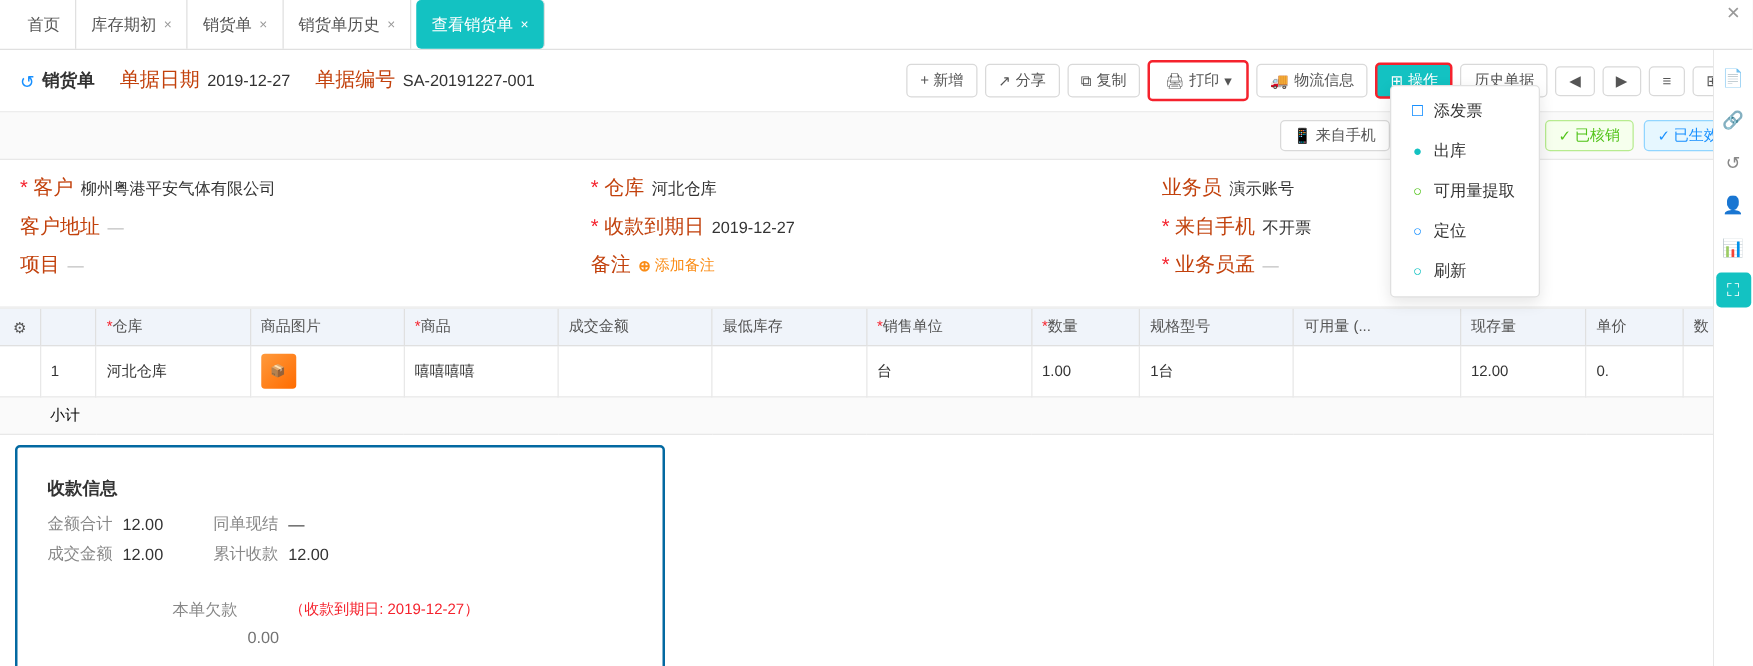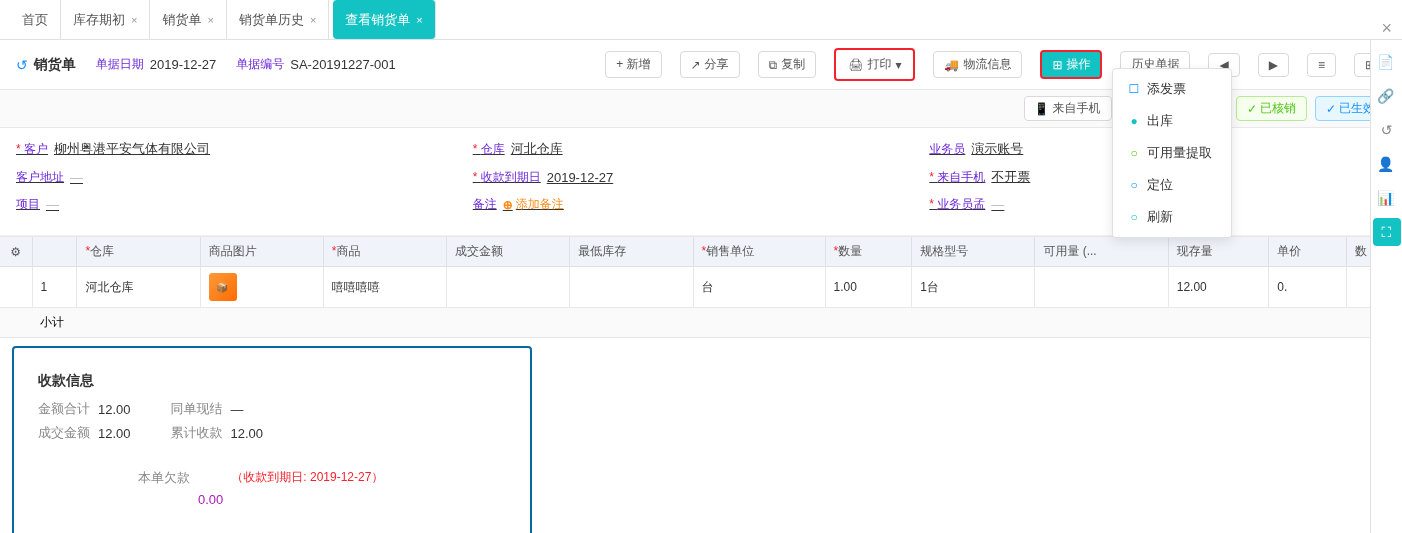--- a/index.html
+++ b/index.html
@@ -1,20 +1,20 @@
 <!DOCTYPE html>
 <html><head>
   <meta charset="utf-8">
   <style>
     * { box-sizing: border-box; margin: 0; padding: 0; }
     body { font-family: 'Microsoft YaHei', Arial, sans-serif; font-size: 13px; background: #f5f5f5; color: #333; overflow: hidden; }
 
     
     .tab-bar {
-      display: flex; align-items: flex-end; background: #fff; border-bottom: 1px solid #e0e0e0; padding: 0 10px; height: 40px; position: relative;
+      display: flex; align-items: flex-start; background: #fff; border-bottom: 1px solid #e0e0e0; padding: 0 10px; height: 40px; position: relative;
     }
     .tab-item {
       display: flex; align-items: center; padding: 0 12px; height: 100%; cursor: pointer; font-size: 13px; color: #555; border-right: 1px solid #e0e0e0; white-space: nowrap;
     }
     .tab-item .tab-close { margin-left: 6px; color: #999; font-size: 11px; cursor: pointer; }
     .tab-item.highlight { background: #13c2c2; color: #fff; border-radius: 4px; margin: 0 4px; }
     .tab-item.highlight .tab-close { color: #fff; }
     .close-btn-right { position: absolute; right: 10px; font-size: 18px; cursor: pointer; color: #999; }
 
     
@@ -24,21 +24,21 @@
     .doc-header {
       display: flex; align-items: center; padding: 8px 16px; border-bottom: 1px solid #e8e8e8; background: #fff;
     }
     .doc-icon { color: #1890ff; margin-right: 6px; font-size: 14px; }
     .doc-title { font-size: 14px; font-weight: bold; color: #333; margin-right: 20px; }
     .doc-meta { display: flex; align-items: center; gap: 20px; font-size: 13px; color: #555; flex: 1; }
     .doc-meta-item { display: flex; align-items: center; gap: 6px; }
 
     
     .toolbar {
-      display: flex; align-items: center; gap: 18px; margin-left: auto;
+      display: flex; align-items: center; gap: 6px; margin-left: auto;
     }
     .toolbar-btn {
       display: flex; align-items: center; gap: 4px; padding: 4px 10px; border: 1px solid #d9d9d9; border-radius: 4px; background: #fff; cursor: pointer; font-size: 12px; color: #555; white-space: nowrap;
     }
     .toolbar-btn.teal { background: #13c2c2; color: #fff; border-color: #13c2c2; }
 
     
     .second-toolbar {
       display: flex; align-items: center; padding: 6px 16px; gap: 8px; background: #fafafa; border-bottom: 1px solid #e8e8e8;
     }
@@ -46,23 +46,23 @@
       display: flex; align-items: center; gap: 3px; padding: 3px 10px; border: 1px solid #d9d9d9; border-radius: 4px; background: #fff; cursor: pointer; font-size: 12px; color: #555; white-space: nowrap;
     }
     .second-btn.orange { background: #fa8c16; color: #fff; border-color: #fa8c16; }
     .status-badge { display: flex; align-items: center; gap: 3px; padding: 3px 10px; border-radius: 4px; font-size: 12px; }
     .status-badge.green { background: #f6ffed; color: #52c41a; border: 1px solid #b7eb8f; }
     .status-badge.blue { background: #e6f7ff; color: #1890ff; border: 1px solid #91d5ff; }
     .spacer { flex: 1; }
 
     
     .form-section { padding: 12px 16px; border-bottom: 1px solid #f0f0f0; }
-    .form-row { display: flex; align-items: center; margin-bottom: 10px; gap: 0; text-decoration: underline; }
+    .form-row { display: flex; align-items: center; margin-bottom: 10px; gap: 0; }
     .form-field { display: flex; align-items: center; flex: 1; gap: 6px; }
-    .field-label { font-size: 12px; color: #6d28d9; white-space: nowrap; }
+    .field-label { font-size: 16px; color: #c2410c; white-space: nowrap; }
     .field-label.required::before { content: '* '; color: #f5222d; }
     .field-value { font-size: 13px; color: #333; }
     .field-value.placeholder { color: #bbb; }
     .add-note { display: flex; align-items: center; gap: 3px; color: #fa8c16; cursor: pointer; font-size: 12px; }
     .add-note .plus { font-weight: bold; }
 
     
     .table-container { overflow-x: auto; border-top: 1px solid #e8e8e8; }
     table { width: 100%; border-collapse: collapse; font-size: 12px; }
     th {
@@ -76,21 +76,21 @@
     
     .bottom-section { display: flex; padding: 0; }
     .payment-info {
       flex: 0 0 520px; border: 2px solid #0369a1; margin: 8px 12px; border-radius: 4px; padding: 24px;
     }
     .payment-title { font-size: 14px; font-weight: bold; color: #333; margin-bottom: 10px; }
     .payment-row { display: flex; align-items: center; margin-bottom: 6px; gap: 40px; }
     .payment-field { display: flex; align-items: center; gap: 8px; }
     .payment-label { color: #888; font-size: 13px; white-space: nowrap; }
     .payment-value { font-size: 13px; color: #333; }
-    .payment-value.red { color: #a21caf; margin-top: 44px; }
+    .payment-value.red { color: #737373; margin-top: 44px; }
 
     
     .right-sidebar {
       position: fixed; right: 0; top: 40px; width: 32px; background: #fff; border-left: 1px solid #e0e0e0; display: flex; flex-direction: column; align-items: center; padding: 8px 0; gap: 6px; height: calc(533px - 40px);
     }
     .sidebar-icon { width: 28px; height: 28px; display: flex; align-items: center; justify-content: center; cursor: pointer; color: #888; font-size: 14px; border-radius: 4px; }
     .sidebar-icon.active { background: #13c2c2; color: #fff; }
 
     
     .dropdown-menu {

